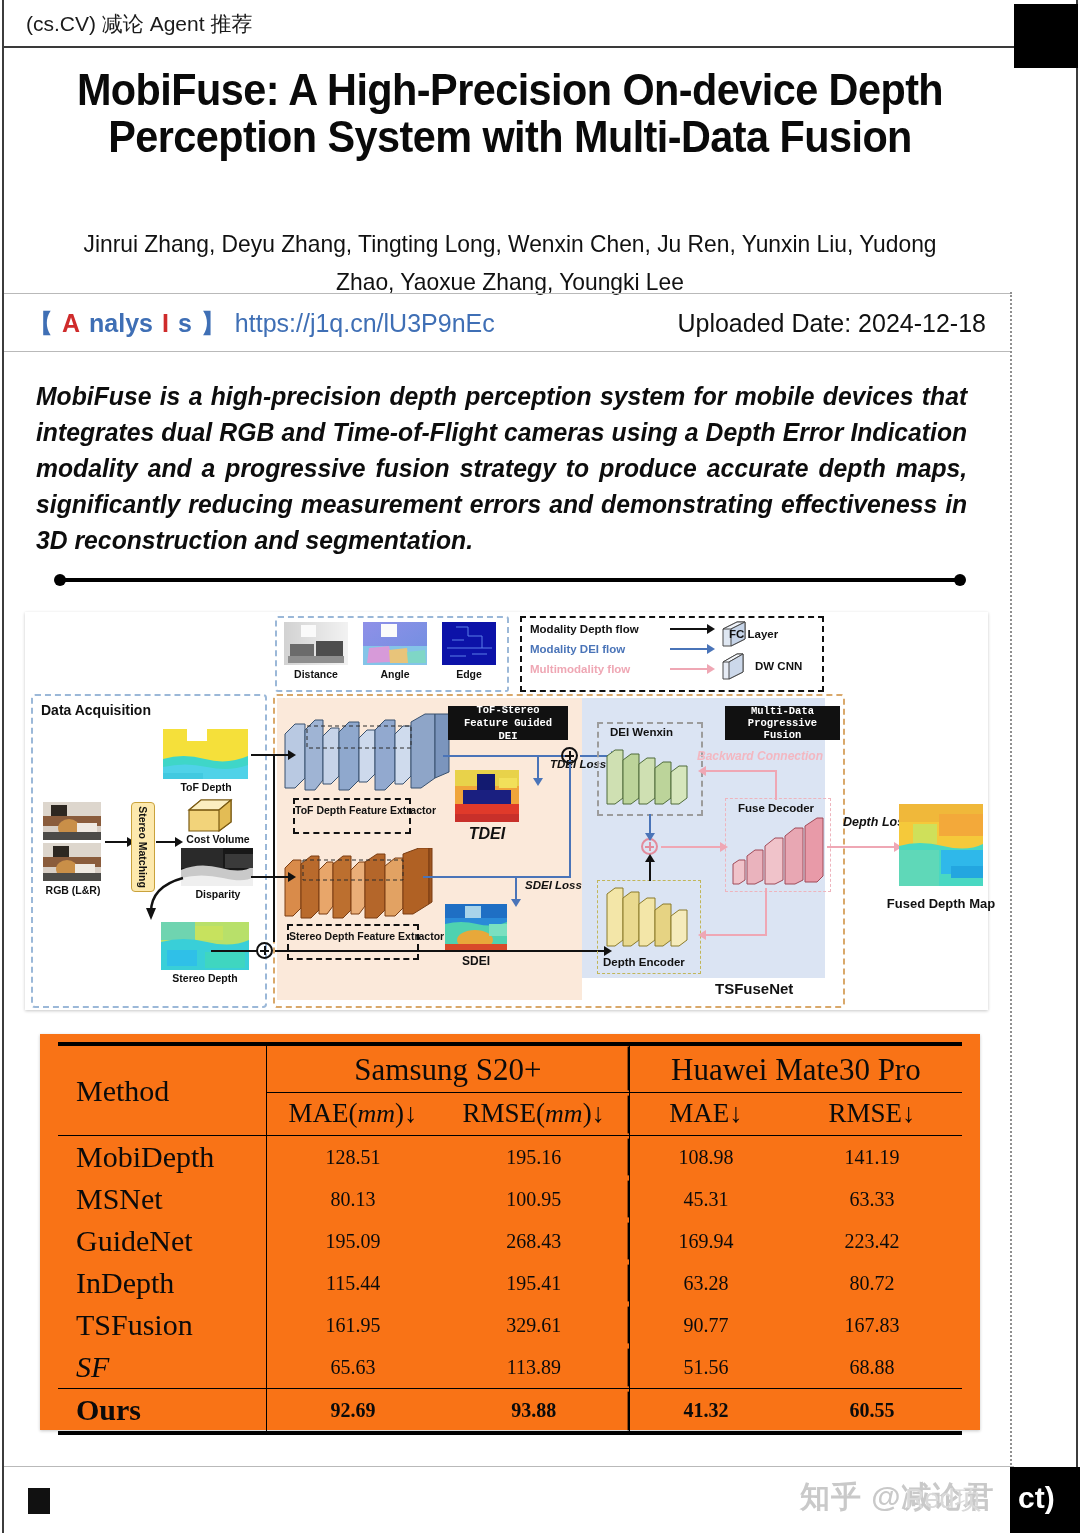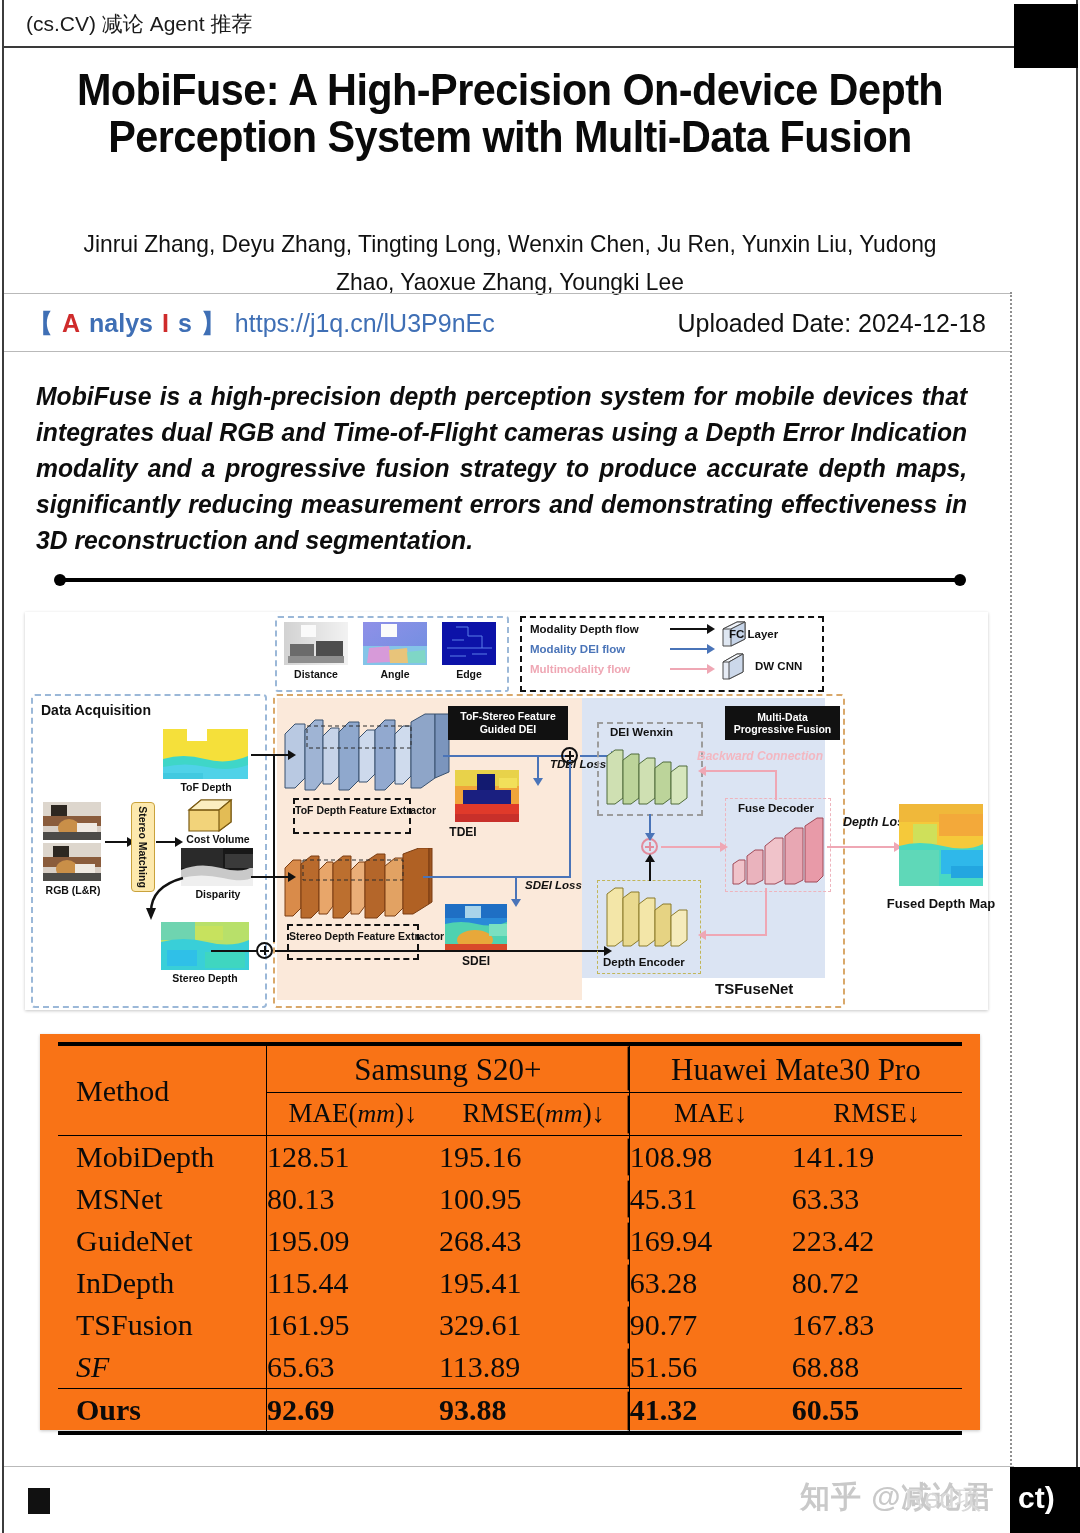--- a/index.html
+++ b/index.html
@@ -101,21 +101,21 @@
   .dash-olive{border:1.5px dashed #c1b659;}
   .dash-pink{border:1.5px dashed #eeb4bd;}
 
   .lbl{position:absolute;font-weight:700;color:#111;white-space:nowrap;} .lbl-10{font-size:10.5px;} .lbl-11{font-size:11.5px;}
   .lbl-12{font-size:12.5px;} .lbl-13{font-size:13.5px;}
 
   .blackchip{
     position:absolute;background:#111;color:#fff;font-weight:700;
     text-align:center;line-height:13px;font-size:10.5px;
     display:flex;align-items:center;justify-content:center;
-    padding:3px 5px;box-sizing:border-box;
+    padding:3px 5px;box-sizing:border-box;font-family:Liberation Mono, monospace;
   }
   .cap{position:absolute;font-weight:700;font-size:10.5px;color:#111;text-align:center;white-space:nowrap;}
 
   
   .ah{position:absolute;height:2px;background:#111;}
   .ah::after{content:"";position:absolute;right:-7px;top:-4px;border-left:8px solid #111;border-top:5px solid transparent;border-bottom:5px solid transparent;}
   .ah.blue{background:#4a74b8;} .ah.blue::after{border-left-color:#4a74b8;}
   .ah.pink{background:#efa7b4;} .ah.pink::after{border-left-color:#efa7b4;}
   .ah.noarrow::after{display:none;}
   .av{position:absolute;width:2px;background:#111;}
@@ -148,21 +148,21 @@
   table.perf td,table.perf th{padding:0;}
   .rule-thick{border-top:4px solid #000 !important;}
   .rule-thin{border-top:1.6px solid #000 !important;}
   .vsep{border-left:1.6px solid #000;}
   .vsep2{border-left:1.6px solid #000;box-shadow:-4px 0 0 -2.6px #000;}
   .hcell{font-size:31px;text-align:center;font-weight:400;padding:6px 0 4px 0 !important;}
   .hcell-sub{font-size:27px;text-align:center;font-weight:400;padding:5px 0 6px 0 !important;}
   .method-h{font-size:30px;text-align:left;padding-left:18px !important;font-weight:400;}
   .mcell{font-size:30px;text-align:left;padding:4px 0 4px 18px !important;}
   .mcell.it{font-style:italic;}
-  .vcell{font-size:30px;text-align:left;padding:4px 0 !important;}
+  .vcell{font-size:20px;text-align:center;padding:4px 0 !important;}
   .bold-row td{font-weight:700;}
   .sml{font-size:26px;font-style:italic;font-family:"Liberation Serif",serif;}
 
   
   .foot-rule{position:absolute;left:4px;top:1466px;width:1010px;height:1px;background:#b9b9b9;}
   .footer{position:absolute;left:4px;top:1470px;width:1006px;height:62px;display:flex;align-items:center;padding:0 24px;box-sizing:border-box;}
   .yt-sq{width:22px;height:26px;background:#111;margin-right:14px;flex:0 0 auto;}
   .yt-link{font-size:23px;color:#111;}
   .watermark{
     position:absolute;left:800px;top:1477px;
@@ -372,21 +372,21 @@
 
     <svg class="fig-abs" style="left:430px;top:158px;" width="64" height="52" viewBox="0 0 64 52">
       <rect width="64" height="52" fill="#f0a53a"></rect>
       <rect x="0" y="0" width="64" height="16" fill="#e8d24a"></rect>
       <rect x="22" y="4" width="18" height="20" fill="#121a70"></rect>
       <rect x="8" y="20" width="48" height="14" fill="#1a1f80"></rect>
       <rect x="0" y="34" width="64" height="10" fill="#e03a2a"></rect>
       <rect x="0" y="44" width="64" height="8" fill="#c8302a"></rect>
       <rect x="44" y="8" width="18" height="10" fill="#f2e05a"></rect>
     </svg>
-    <div class="cap" style="left:404px;top:213px;width:68px;font-size:12px;">TDEI</div>
+    <div class="cap" style="left:428px;top:213px;width:68px;font-size:16px;font-style:italic;">TDEI</div>
 
     <svg class="fig-abs" style="left:258px;top:236px;" width="150" height="72" viewBox="0 0 150 72">
       <g stroke="#7a3d12" stroke-width="1">
         <polygon points="2,20 10,12 18,12 18,60 10,68 2,68" fill="#d98b4a"></polygon>
         <polygon points="18,16 28,8 36,8 36,62 28,70 18,70" fill="#b96a2c"></polygon>
         <polygon points="36,22 44,14 50,14 50,58 44,66 36,66" fill="#e8a66a"></polygon>
         <polygon points="50,16 60,8 68,8 68,62 60,70 50,70" fill="#bc6f2f"></polygon>
         <polygon points="68,22 76,14 82,14 82,58 76,66 68,66" fill="#eaae78"></polygon>
         <polygon points="82,14 94,6 102,6 102,62 94,70 82,70" fill="#b4662a"></polygon>
         <polygon points="102,18 112,10 120,10 120,60 112,68 102,68" fill="#e2a263"></polygon>

